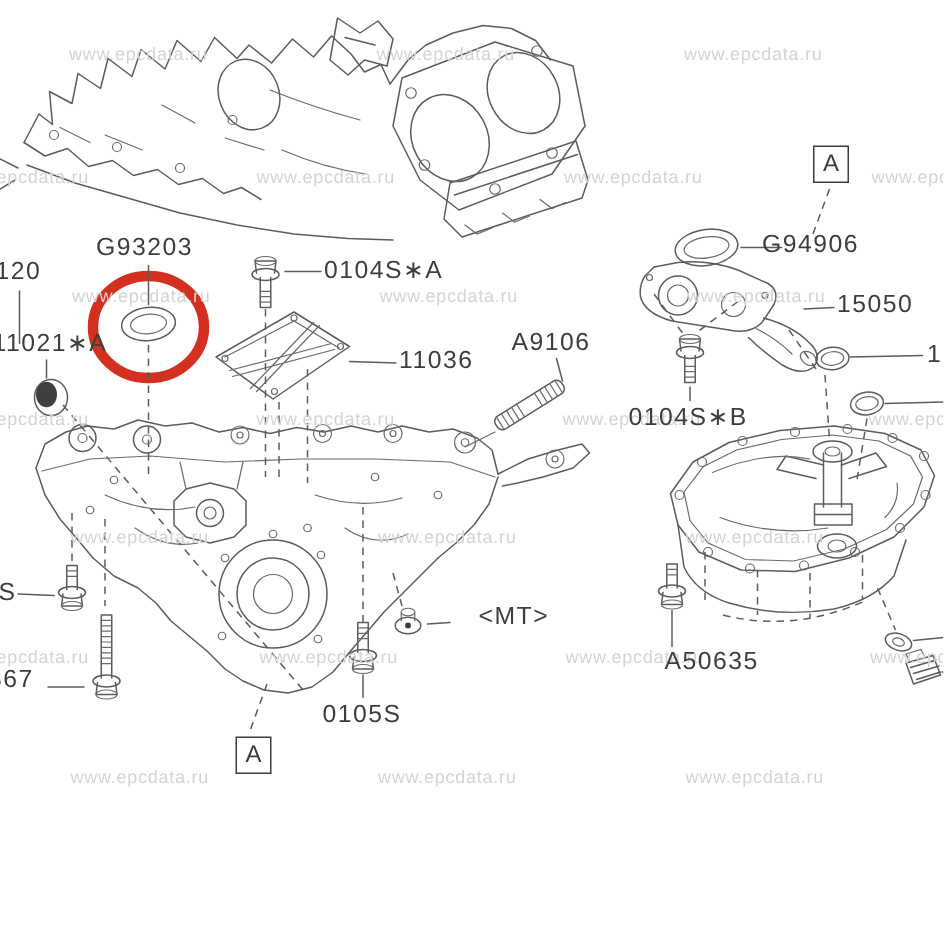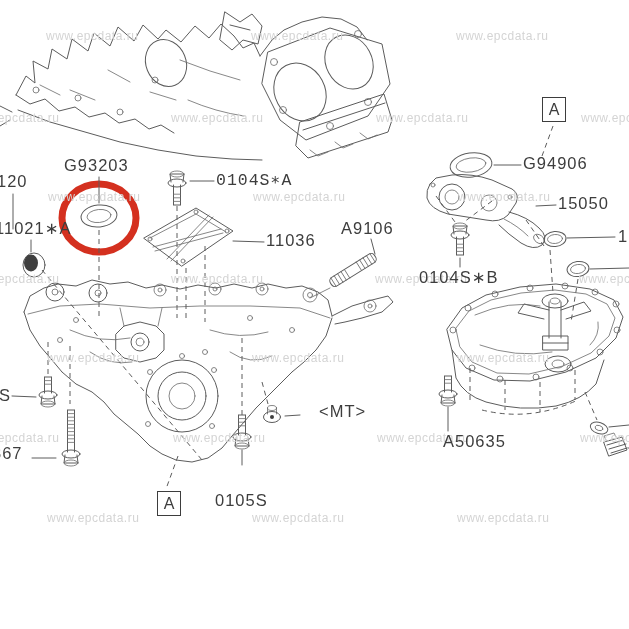--- a/index.html
+++ b/index.html
@@ -298,30 +298,30 @@
       <div class="wm" style="left: -33px; top: 431px;">www.epcdata.ru</div>
       <div class="wm" style="left: 173px; top: 431px;">www.epcdata.ru</div>
       <div class="wm" style="left: 377px; top: 431px;">www.epcdata.ru</div>
       <div class="wm" style="left: 580px; top: 431px;">www.epcdata.ru</div>
       <div class="wm" style="left: 47px; top: 511px;">www.epcdata.ru</div>
       <div class="wm" style="left: 252px; top: 511px;">www.epcdata.ru</div>
       <div class="wm" style="left: 457px; top: 511px;">www.epcdata.ru</div>
     </div>
 
   <div class="label" style="left:64px;top:156px;">G93203</div>
-  <div class="label" style="left:216px;top:170px;font-family:Liberation Mono, monospace;">0104S∗A</div>
+  <div class="label" style="left:216px;top:170px;">0104S∗A</div>
   <div class="label" style="left:266px;top:231px;">11036</div>
   <div class="label" style="left:325px;top:219px;margin-left:16px;">A9106</div>
-  <div class="label" style="left:523px;top:154px;">G94906</div>
+  <div class="label" style="left:508px;top:154px;">G94906</div>
   <div class="label" style="left:558px;top:194px;">15050</div>
   <div class="label" style="left:419px;top:268px;">0104S∗B</div>
   <div class="label" style="left:-12px;top:172px;">1120</div>
   <div class="label" style="left:-5px;top:219px;">11021∗A</div>
   <div class="label" style="left:-1px;top:386px;">S</div>
   <div class="label" style="left:-8px;top:444px;">367</div>
-  <div class="label" style="left:215px;top:467px;margin-top:24px;">0105S</div>
+  <div class="label" style="left:215px;top:467px;">0105S</div>
   <div class="label" style="left:319px;top:402px;">&lt;MT&gt;</div>
   <div class="label" style="left:415px;top:432px;margin-left:28px;">A50635</div>
   <div class="label" style="left:618px;top:227px;">1</div>
 
   <div class="marker" style="left:542px;top:97px;">A</div>
   <div class="marker" style="left:157px;top:491px;">A</div>
 </div>
 
 </body></html>

